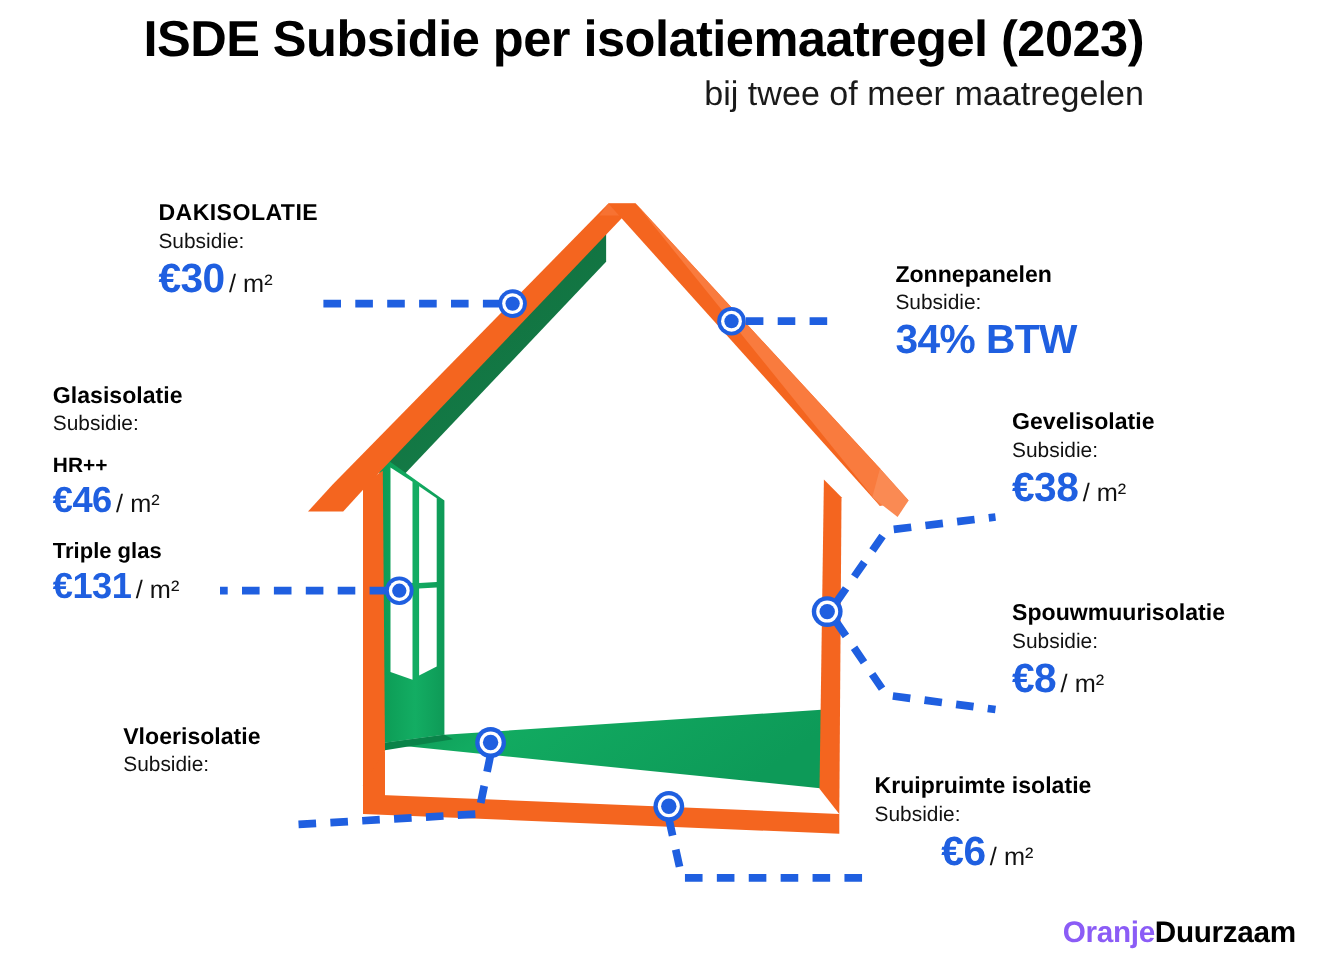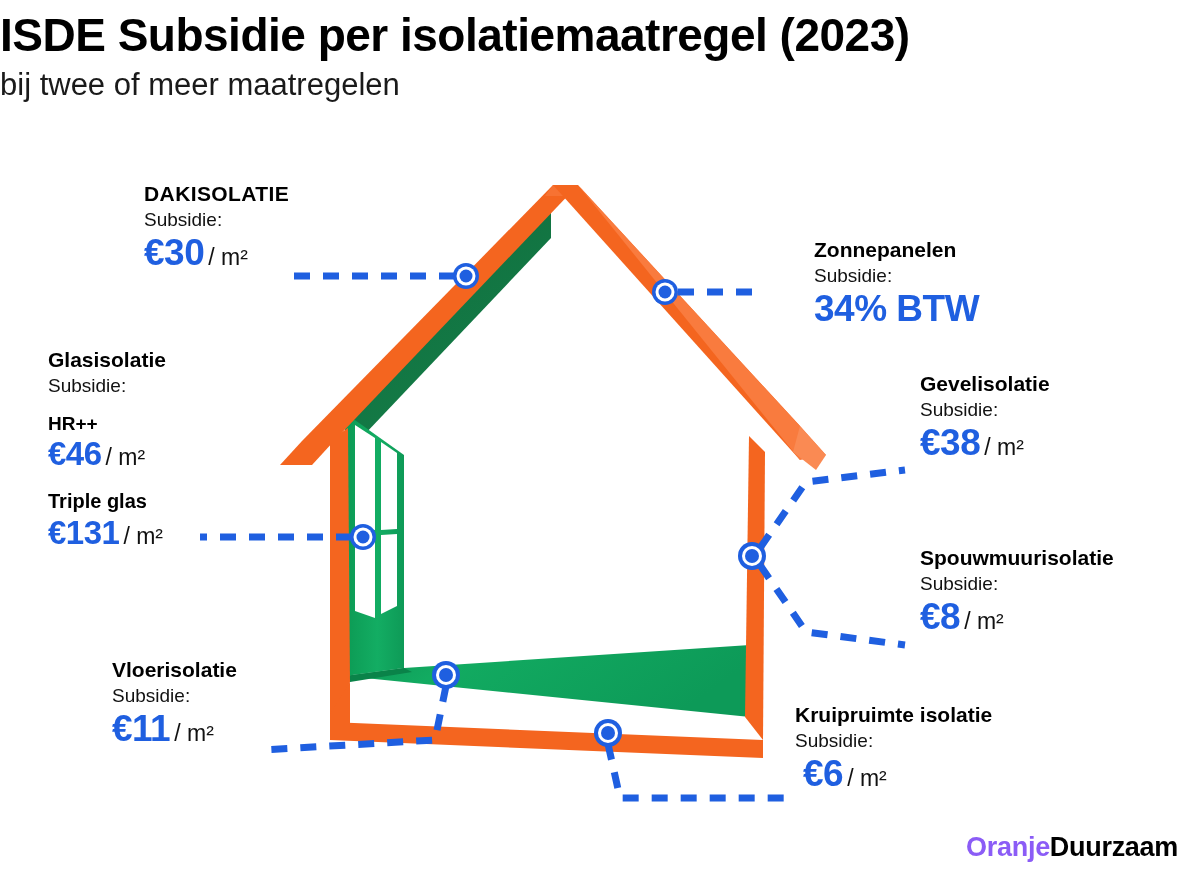--- a/index.html
+++ b/index.html
@@ -18,21 +18,21 @@
     background: #ffffff;
     overflow: hidden;
   }
 
   
   .header {
     position: absolute;
     left: 0;
     top: 10px;
     width: 1040px;
-    text-align: left;
+    text-align: right;
   }
   .title {
     font-size: 46px;
     font-weight: 700;
     letter-spacing: -0.5px;
     color: #000000;
     line-height: 1.12;
     margin: 0;
     white-space: nowrap;
   }
@@ -296,29 +296,26 @@
     <div class="cat">Spouwmuurisolatie</div>
     <div class="sub">Subsidie:</div>
     <div class="amount-row">
       <span class="amount">€8</span><span class="unit">/ m²</span>
     </div>
   </div>
 
   <div class="callout" style="left:112px; top:658px;">
     <div class="cat">Vloerisolatie</div>
     <div class="sub">Subsidie:</div>
-    <div class="amount-row" style="margin-left:0;">
-      <span class="amount">€11</span><span class="unit">/ m²</span>
-    </div>
   </div>
 
   <div class="callout right" style="left:795px; top:703px;">
     <div class="cat">Kruipruimte isolatie</div>
     <div class="sub">Subsidie:</div>
-    <div class="amount-row" style="margin-left:8px;">
+    <div class="amount-row" style="margin-left:8px;text-align:center;">
       <span class="amount">€6</span><span class="unit">/ m²</span>
     </div>
   </div>
 
   <div class="logo">
     <span class="oranje">Oranje</span><span class="duurzaam">Duurzaam</span>
   </div>
 
 </div>
 

